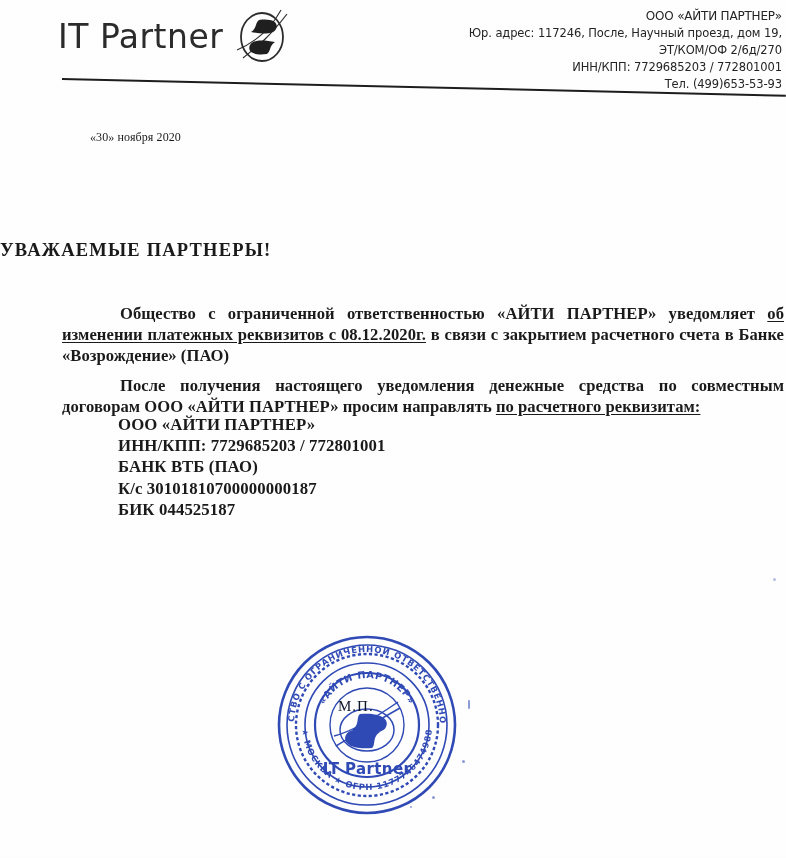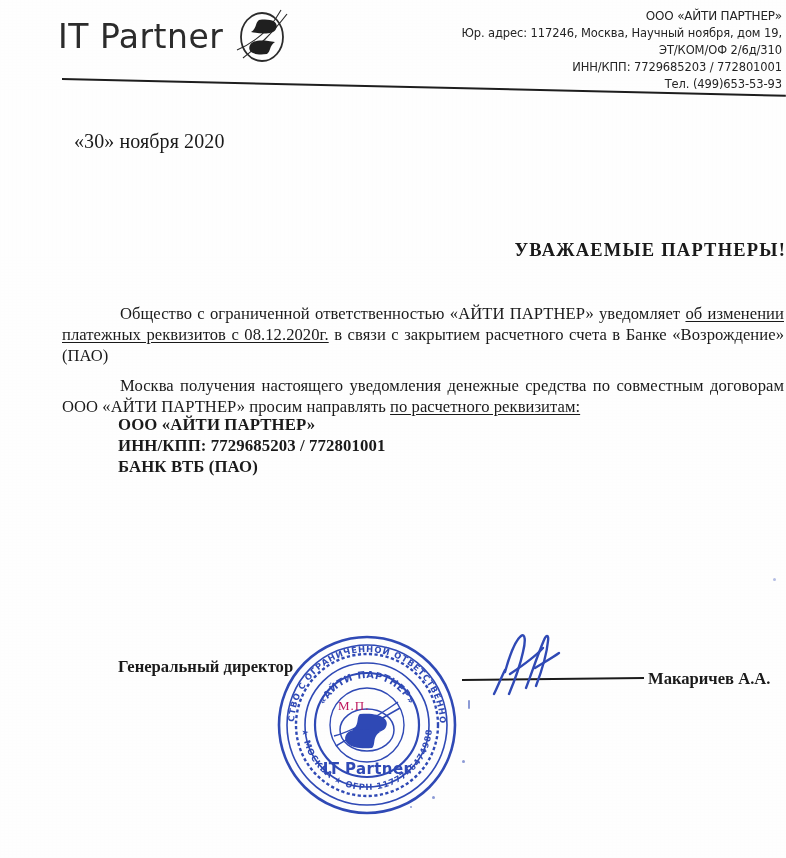--- a/index.html
+++ b/index.html
@@ -91,44 +91,45 @@
     width: 724px;
     height: 2px;
     background: #1d1d1d;
     transform: rotate(1.32deg);
     transform-origin: left center;
   }
 
   
   .date-line {
     position: absolute;
-    left: 74px;
+    left: 90px;
     top: 130px;
-    font-size: 20px;
+    font-size: 12px;
     letter-spacing: .1px;
   }
 
   .doc-title {
     position: absolute;
     left: 0; right: 0;
     top: 228px;
-    text-align: right;
+    text-align: left;
     font-size: 18.5px;
     letter-spacing: 1.2px;
   }
 
   .para {
     position: absolute;
     left: 62px;
     width: 722px;
     font-size: 16.6px;
     line-height: 21px;
     text-align: justify;
     text-indent: 58px;
     letter-spacing: .05px;
+    font-weight: bold;
   }
   .para-1 { top: 286px; }
   .para-2 { top: 358px; }
 
   .u { text-decoration: underline; text-underline-offset: 2px; }
 
   .requisites {
     position: absolute;
     left: 118px;
     top: 414px;
@@ -189,22 +190,22 @@
     width: 182px;
     height: 182px;
     pointer-events: none;
   }
   .stamp svg { display: block; }
 
   .mp-mark {
     position: absolute;
     left: 338px;
     top: 698px;
-    font-size: 13px;
-    color: #be185d;
+    font-size: 15px;
+    color: #0f172a;
     letter-spacing: 1px;
     font-family: "Liberation Serif", serif;
   }
 
   
   .speck {
     position: absolute;
     background: #2f49b5;
     border-radius: 50%;
     opacity: .55;
@@ -226,64 +227,49 @@
           <path d="M14 52 C26 42 38 34 58 8" fill="none" stroke="#2b2b2b" stroke-width="1.2"></path>
           <path d="M8 44 C22 38 40 26 52 4" fill="none" stroke="#2b2b2b" stroke-width="1.1"></path>
           <path d="M30 14 C44 12 50 17 47 23 C44 29 32 28 22 26 C28 22 26 17 30 14 Z" fill="#1f1f1f"></path>
           <path d="M38 48 C24 50 18 45 21 39 C24 33 36 34 46 36 C40 40 42 45 38 48 Z" fill="#1f1f1f"></path>
         </svg>
       </span>
     </div>
 
     <div class="company-info">
       <div class="ci-name">ООО «АЙТИ ПАРТНЕР»</div>
-      <div>Юр. адрес: 117246, Москва, Научный ноября, дом 19,</div>
-      <div>ЭТ/КОМ/ОФ 2/6д/310</div>
+      <div>Юр. адрес: 117246, После, Научный проезд, дом 19,</div>
+      <div>ЭТ/КОМ/ОФ 2/6д/270</div>
       <div>ИНН/КПП: 7729685203 / 772801001</div>
       <div>Тел. (499)653-53-93</div>
     </div>
 
     <div class="head-rule"></div>
   </header>
 
   <div class="date-line">«30» ноября 2020</div>
 
   <h1 class="doc-title">УВАЖАЕМЫЕ ПАРТНЕРЫ!</h1>
 
   <p class="para para-1">
     <span>Общество с ограниченной ответственностью «АЙТИ ПАРТНЕР» уведомляет </span><span class="u">об изменении платежных реквизитов с 08.12.2020г.</span><span> в связи с закрытием расчетного счета в Банке «Возрождение» (ПАО)</span>
   </p>
 
   <p class="para para-2">
-    <span>Москва получения настоящего уведомления денежные средства по совместным договорам ООО «АЙТИ ПАРТНЕР» просим направлять </span><span class="u">по расчетного реквизитам:</span>
+    <span>После получения настоящего уведомления денежные средства по совместным договорам ООО «АЙТИ ПАРТНЕР» просим направлять </span><span class="u">по расчетного реквизитам:</span>
   </p>
 
   <div class="requisites">
     <div>ООО «АЙТИ ПАРТНЕР»</div>
     <div>ИНН/КПП: 7729685203 / 772801001</div>
     <div>БАНК ВТБ (ПАО)</div>
+    <div>К/с 30101810700000000187</div>
+    <div>БИК 044525187</div>
   </div>
 
-  <div class="sig-row">
-    <div class="sig-title">Генеральный директор</div>
-    <div class="sig-rule"></div>
-    <div class="sig-name">Макаричев А.А.</div>
-
-    <div class="signature-ink">
-      <svg viewBox="0 0 108 72" width="108" height="72" aria-hidden="true">
-        <g fill="none" stroke="#2f49b5" stroke-width="2.4" stroke-linecap="round" stroke-linejoin="round">
-          <path d="M6 66 C10 58 13 50 17 42"></path>
-          <path d="M17 44 C22 26 28 12 33 8 C37 5 38 12 35 24 C32 38 26 54 21 66"></path>
-          <path d="M22 46 C34 38 46 30 55 20"></path>
-          <path d="M38 60 C44 44 50 26 56 12 C58 7 61 6 60 13 C59 24 54 42 48 58"></path>
-          <path d="M47 40 C55 35 64 30 71 25"></path>
-        </g>
-      </svg>
-    </div>
-  </div>
 
   <div class="stamp">
     <svg viewBox="0 0 182 182" width="182" height="182" aria-hidden="true">
       <defs>
         <path id="arcTop" d="M 18 91 A 73 73 0 0 1 164 91"></path>
         <path id="arcBottom" d="M 26 91 A 65 65 0 0 0 156 91"></path>
         <path id="arcInnerTop" d="M 44 91 A 47 47 0 0 1 138 91"></path>
         <path id="arcInnerBottom" d="M 48 91 A 43 43 0 0 0 134 91"></path>
       </defs>
 

